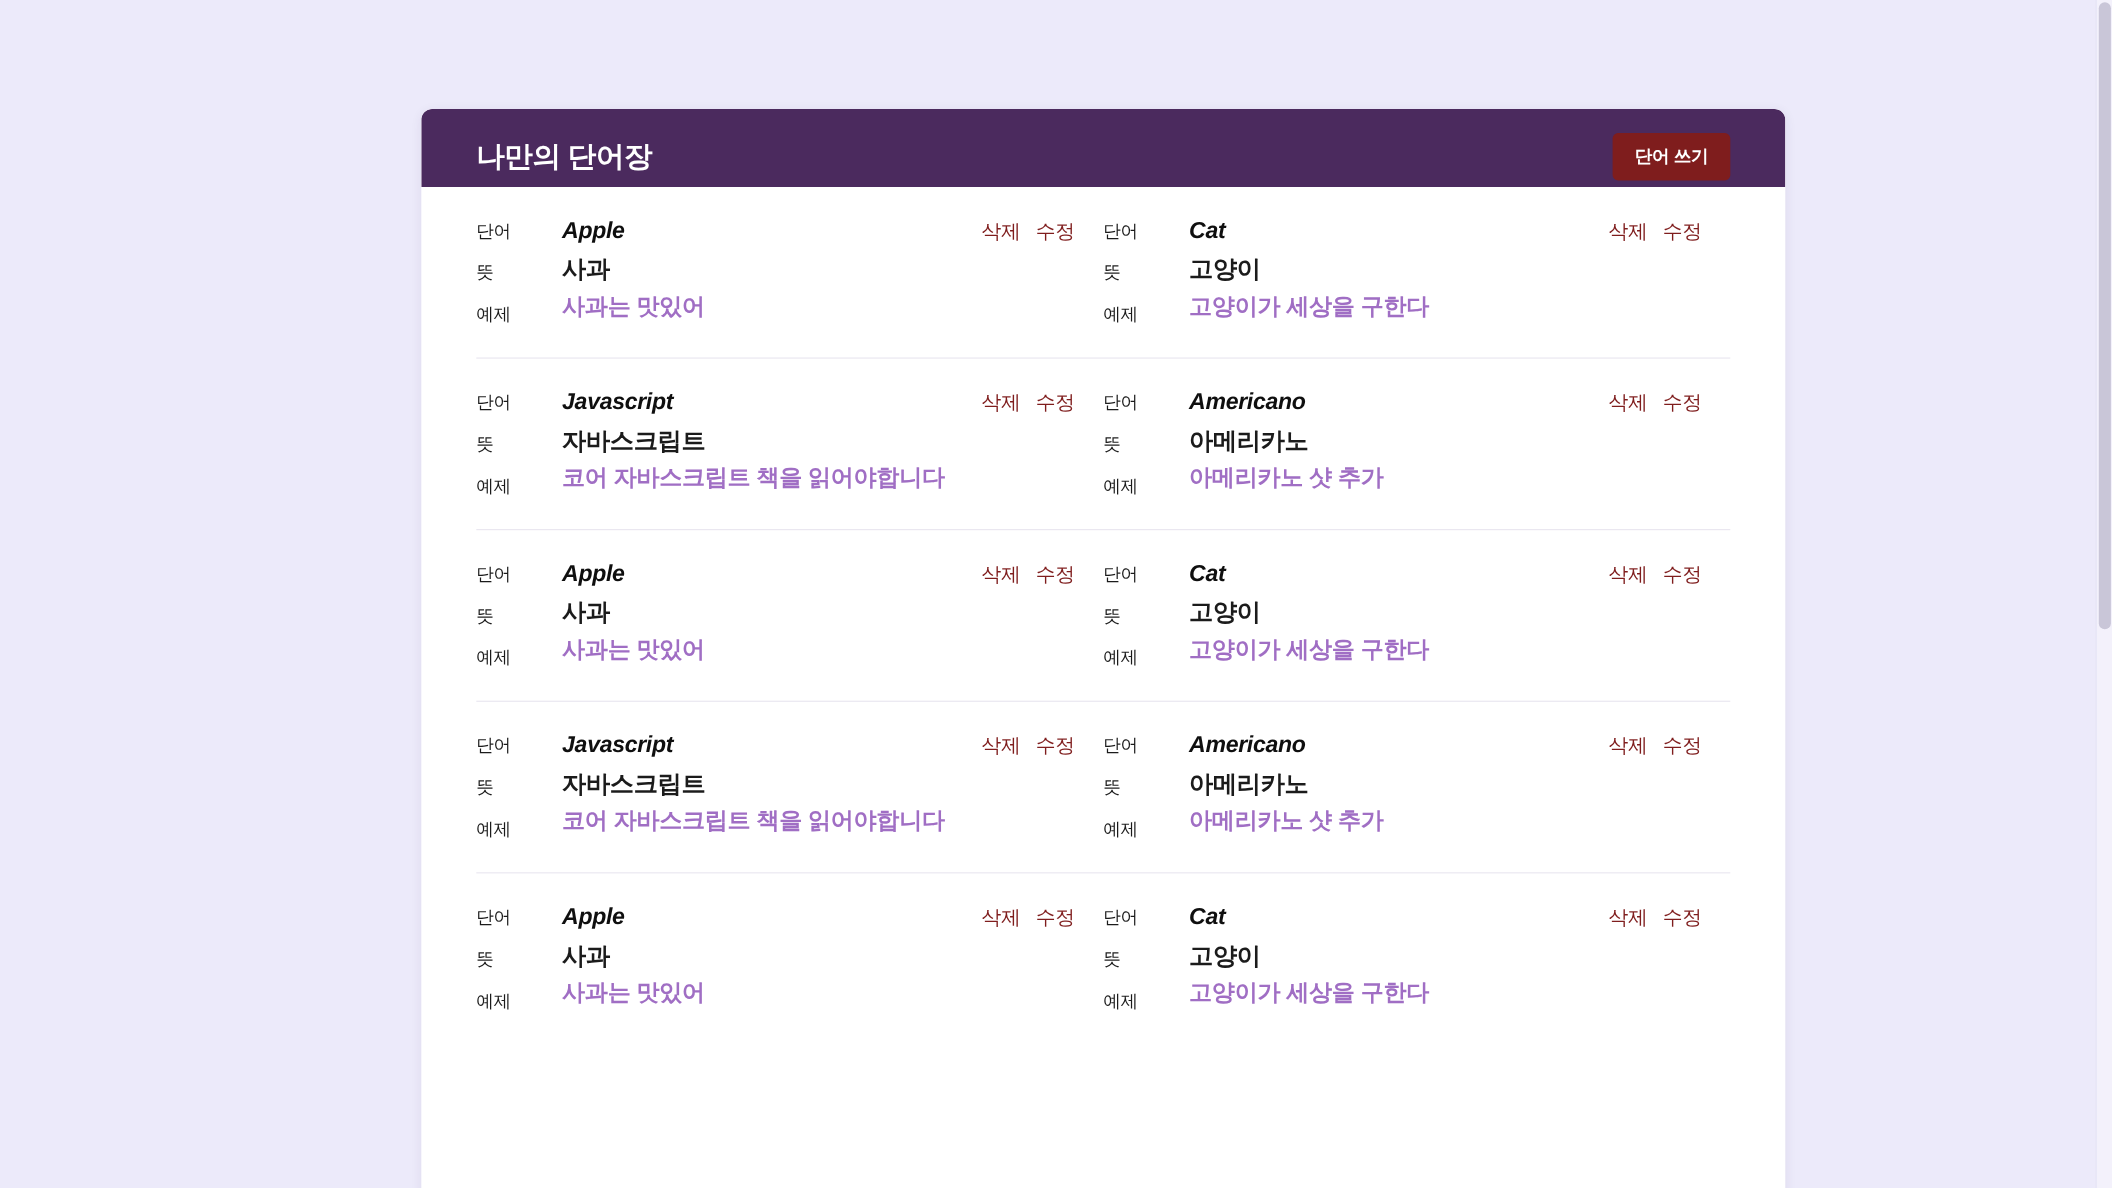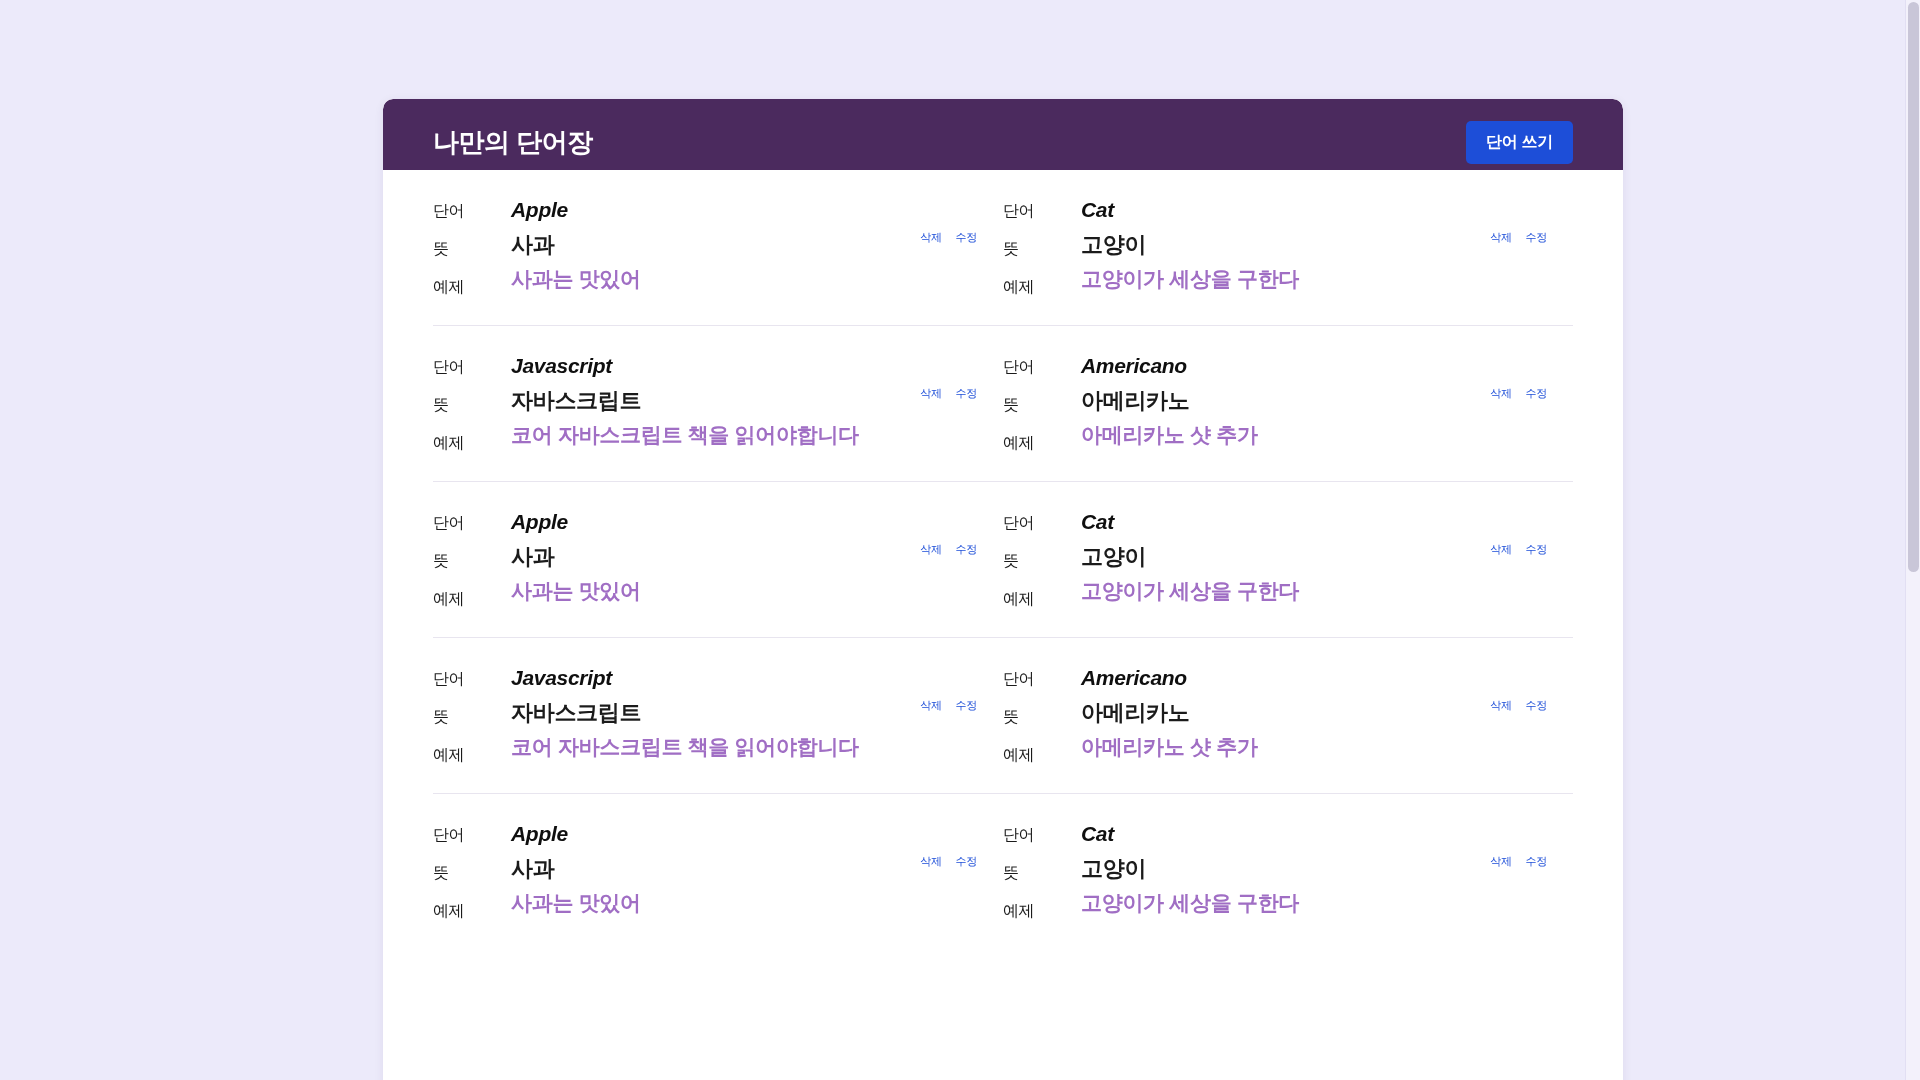--- a/index.html
+++ b/index.html
@@ -61,21 +61,21 @@
     padding: 16px 50px 0 50px;
     border-radius: 10px 10px 0 0;
   }
   .card-title {
     color: #ffffff;
     font-size: 26px;
     font-weight: bold;
     letter-spacing: -0.5px;
   }
   .write-button {
-    background: #1d4ed8;
+    background: #7f1d1d;
     color: #ffffff;
     font-size: 16px;
     font-weight: bold;
     border: none;
     border-radius: 5px;
     padding: 11px 20px;
     cursor: pointer;
     letter-spacing: -0.3px;
   }
 
@@ -148,26 +148,25 @@
     position: absolute;
     top: 0;
     right: 26px;
     display: flex;
     gap: 14px;
   }
   .action-btn {
     background: none;
     border: none;
     padding: 0;
-    font-size: 11px;
-    color: #1d4ed8;
+    font-size: 18px;
+    color: #7f1d1d;
     cursor: pointer;
     letter-spacing: -0.3px;
     font-family: "Liberation Sans", "DejaVu Sans", sans-serif;
-    margin-top: 32px;
   }
 </style>
 </head>
 <body>
 
 <div id="app">
 
   <div class="card">
 
     <div class="card-header">

